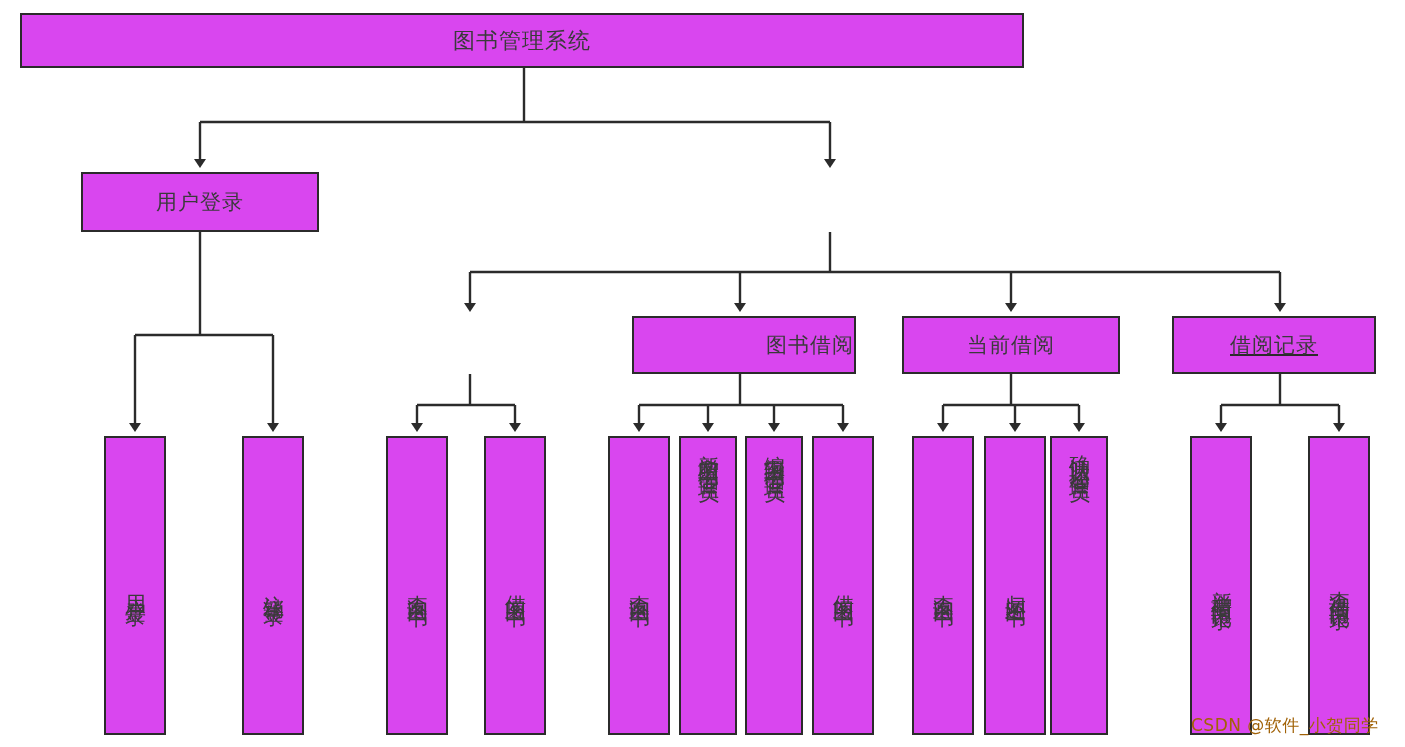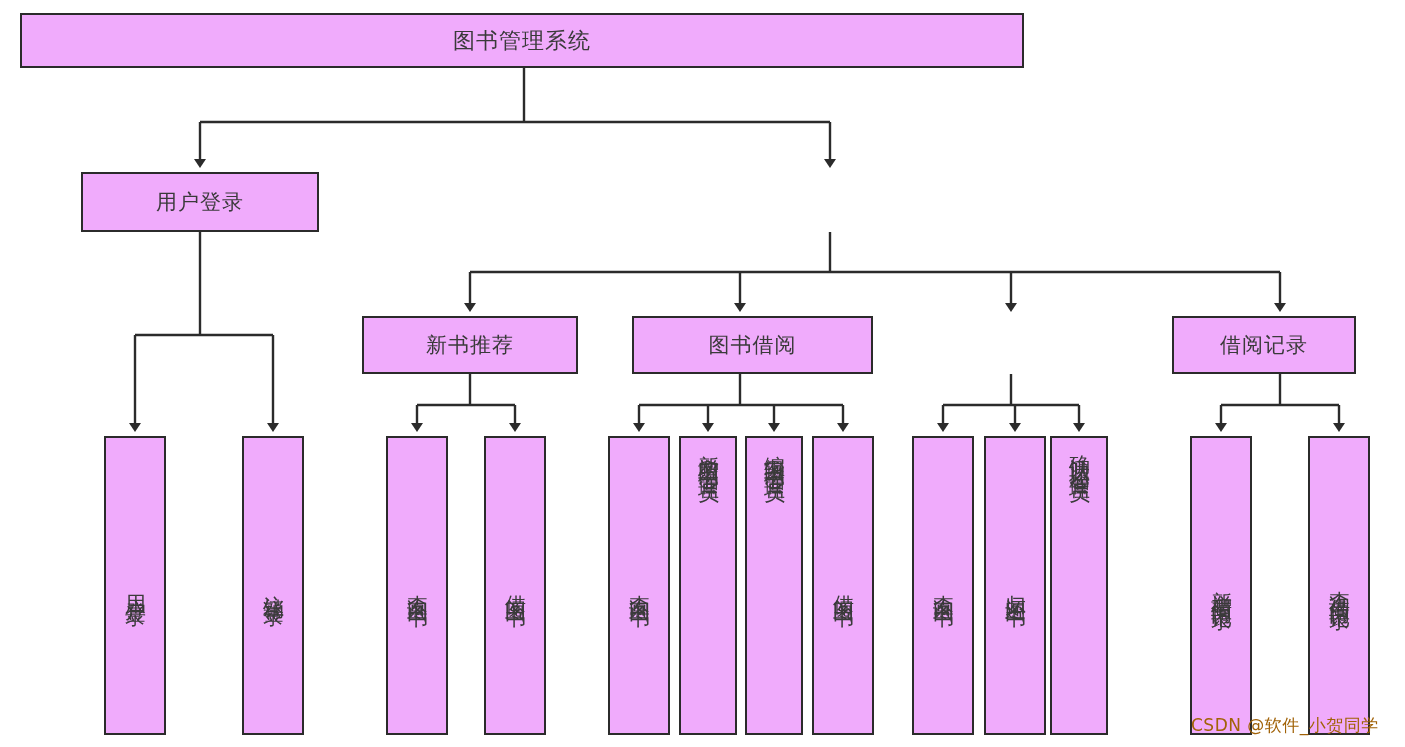--- a/index.html
+++ b/index.html
@@ -22,21 +22,21 @@
     position: absolute;
     left: 0;
     top: 0;
     width: 1405px;
     height: 747px;
   }
   .node-box {
     position: absolute;
     box-sizing: border-box;
     border: 2px solid #2b2b2b;
-    background: #f0abfc;
+    background: #d946ef;
     display: flex;
     align-items: center;
     justify-content: center;
     color: #2b2b2b;
   }
   .node-label {
     display: block;
     text-align: center;
     line-height: 1.08;
     color: #3a3a3a;
@@ -136,27 +136,27 @@
   </svg>
 
   <div class="node-box node-root" style="left:20px; top:13px; width:1004px; height:55px;">
     <span class="node-label h-label">图书管理系统</span>
   </div>
 
   <div class="node-box" style="left:81px; top:172px; width:238px; height:60px;">
     <span class="node-label h-label">用户登录</span>
   </div>
 
-  <div class="node-box" style="left:362px; top:316px; width:216px; height:58px;">
-    <span class="node-label h-label">新书推荐</span>
-  </div>
-  <div class="node-box" style="left:632px; top:316px; width:241px; height:58px;">
+  <div class="node-box" style="left:632px; top:316px; width:224px; height:58px;justify-content:flex-end;">
     <span class="node-label h-label">图书借阅</span>
   </div>
-  <div class="node-box" style="left:1172px; top:316px; width:184px; height:58px;">
+  <div class="node-box" style="left:902px; top:316px; width:218px; height:58px;">
+    <span class="node-label h-label">当前借阅</span>
+  </div>
+  <div class="node-box" style="left:1172px; top:316px; width:204px; height:58px;text-decoration:underline;">
     <span class="node-label h-label">借阅记录</span>
   </div>
 
   <div class="node-box" style="left:104px; top:436px; width:62px; height:299px; align-items:center;">
     <span class="node-label v-label">用户登录</span>
   </div>
   <div class="node-box" style="left:242px; top:436px; width:62px; height:299px;">
     <span class="node-label v-label">注销登录</span>
   </div>
 

